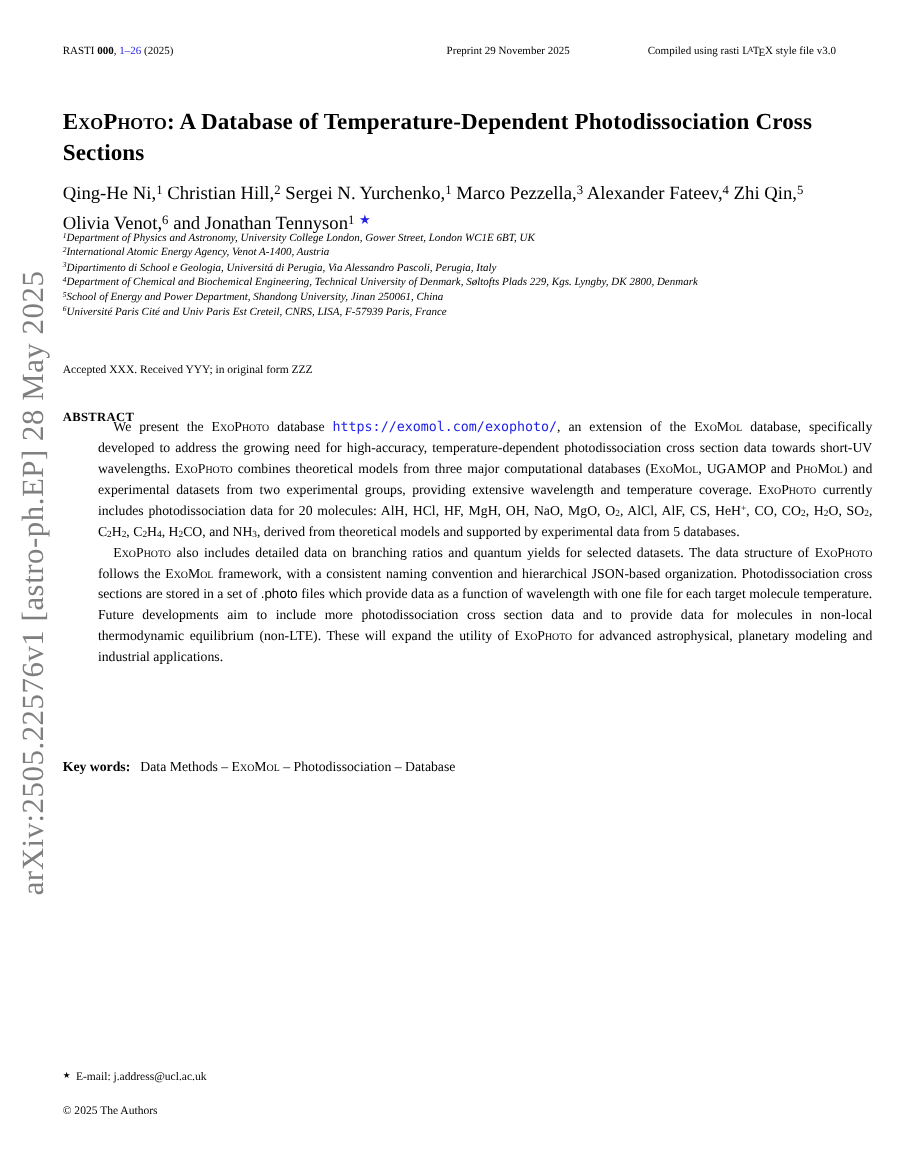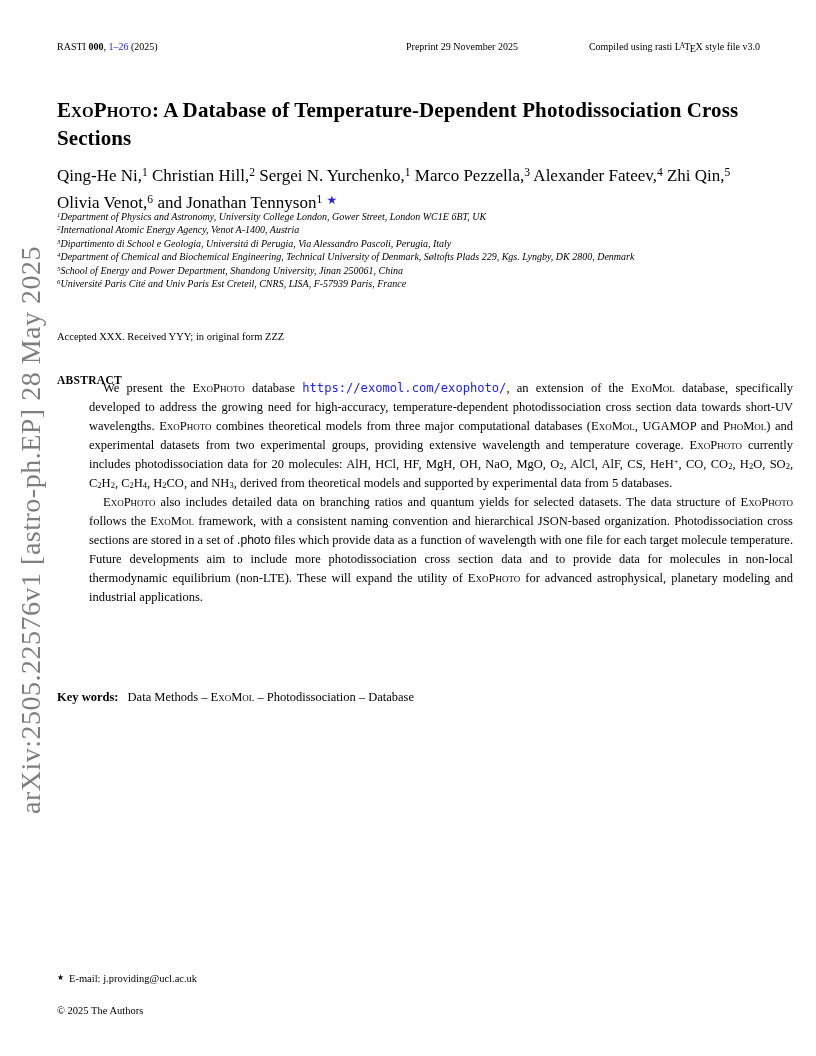--- a/index.html
+++ b/index.html
@@ -80,17 +80,17 @@
 
   <div class="abs-head">ABSTRACT</div>
 
   <div class="abstract">
     <p><span>We present the </span><span class="sc">ExoPhoto</span><span> database </span><span class="url">https://exomol.com/exophoto/</span><span>, an extension of the </span><span class="sc">ExoMol</span><span> database, specifically developed to address the growing need for high-accuracy, temperature-dependent photodissociation cross section data towards short-UV wavelengths. </span><span class="sc">ExoPhoto</span><span> combines theoretical models from three major computational databases (</span><span class="sc">ExoMol</span><span>, UGAMOP and </span><span class="sc">PhoMol</span><span>) and experimental datasets from two experimental groups, providing extensive wavelength and temperature coverage. </span><span class="sc">ExoPhoto</span><span> currently includes photodissociation data for 20 molecules: AlH, HCl, HF, MgH, OH, NaO, MgO, O</span><span class="sub">2</span><span>, AlCl, AlF, CS, HeH</span><span class="sup">+</span><span>, CO, CO</span><span class="sub">2</span><span>, H</span><span class="sub">2</span><span>O, SO</span><span class="sub">2</span><span>, C</span><span class="sub">2</span><span>H</span><span class="sub">2</span><span>, C</span><span class="sub">2</span><span>H</span><span class="sub">4</span><span>, H</span><span class="sub">2</span><span>CO, and NH</span><span class="sub">3</span><span>, derived from theoretical models and supported by experimental data from 5 databases.</span></p>
     <p><span class="sc">ExoPhoto</span><span> also includes detailed data on branching ratios and quantum yields for selected datasets. The data structure of </span><span class="sc">ExoPhoto</span><span> follows the </span><span class="sc">ExoMol</span><span> framework, with a consistent naming convention and hierarchical JSON-based organization. Photodissociation cross sections are stored in a set of </span><span class="mono">.photo</span><span> files which provide data as a function of wavelength with one file for each target molecule temperature. Future developments aim to include more photodissociation cross section data and to provide data for molecules in non-local thermodynamic equilibrium (non-LTE). These will expand the utility of </span><span class="sc">ExoPhoto</span><span> for advanced astrophysical, planetary modeling and industrial applications.</span></p>
   </div>
 
   <div class="keywords"><span class="bold kw">Key words:</span><span> Data Methods – </span><span class="sc">ExoMol</span><span> – Photodissociation – Database</span></div>
 
-  <div class="footnote"><span class="fnstar">★</span><span>E-mail: j.providing@ucl.ac.uk</span></div>
+  <div class="footnote"><span class="fnstar">★</span><span>E-mail: j.address@ucl.ac.uk</span></div>
 
   <div class="copyright">© 2025 The Authors</div>
 
 </div>
 
 </body></html>

